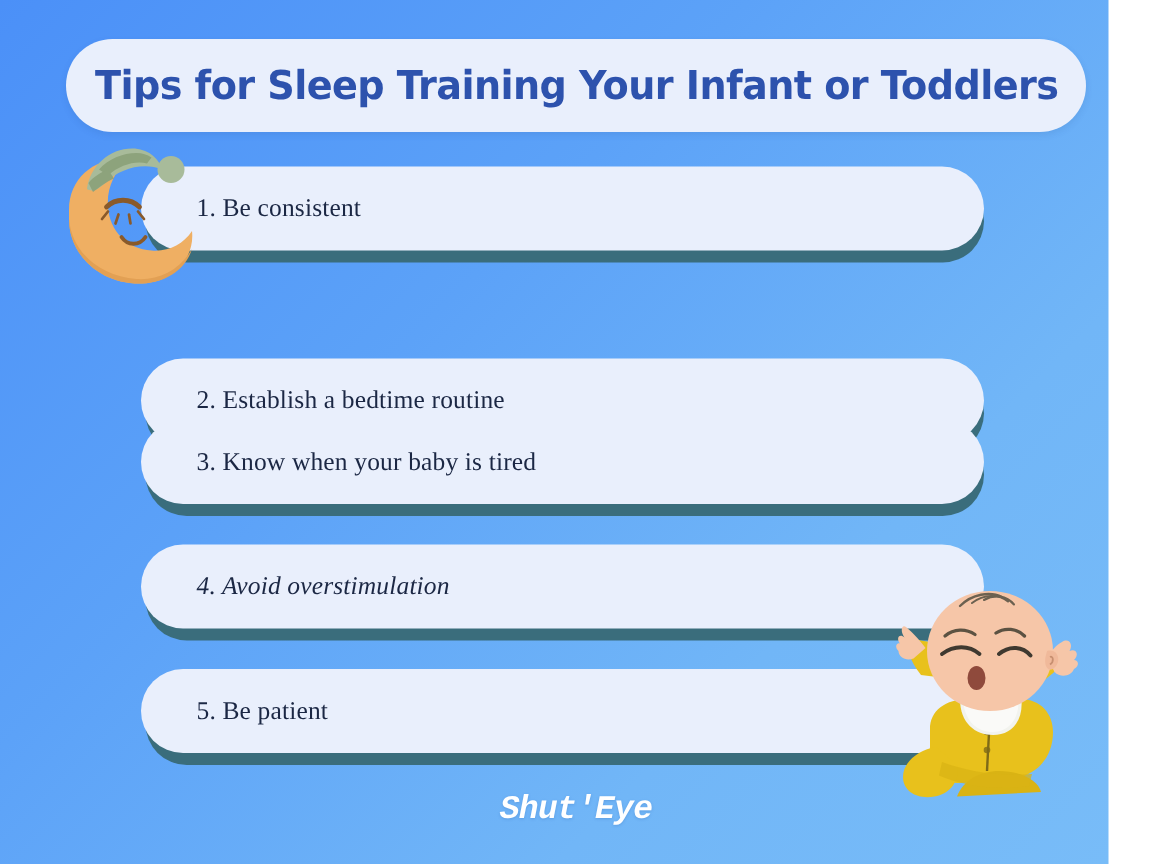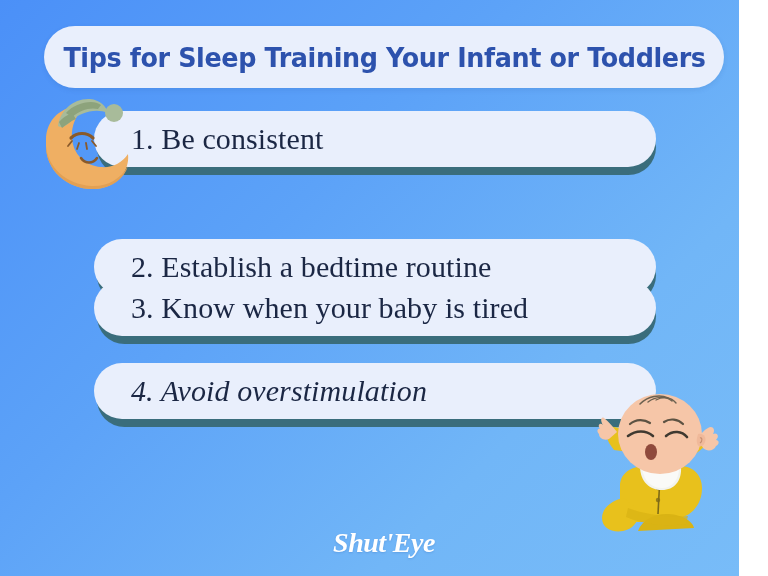--- a/index.html
+++ b/index.html
@@ -76,21 +76,21 @@
     height: 56px;
     background: #e9effc;
     border-radius: 28px;
     display: flex;
     align-items: center;
   }
   .tip-text {
     margin-left: 37px;
     color: #1b2744;
     font-family: "Liberation Serif", "DejaVu Serif", serif;
-    font-size: 30px;
+    font-size: 17px;
     letter-spacing: 0.1px;
     white-space: nowrap;
   }
 
   .tip-row.r0 { top: 111px; }
   .tip-row.r1 { top: 196px; margin-top: 43px; }
   .tip-row.r2 { top: 280px; }
   .tip-row.r3 { top: 363px; font-style: italic; }
   .tip-row.r4 { top: 446px; }
 
@@ -116,24 +116,24 @@
   .brand {
     position: absolute;
     left: 0;
     top: 527px;
     width: 768px;
     text-align: center;
   }
   .brand-text {
     display: inline-block;
     color: #ffffff;
-    font-family: Liberation Serif, serif;
+    font-family: Liberation Mono, monospace;
     font-style: italic;
     font-weight: bold;
-    font-size: 28px;
+    font-size: 22px;
     letter-spacing: -0.5px;
     text-shadow: 0 1px 2px rgba(40, 90, 170, 0.25);
   }
 </style>
 </head>
 <body>
 
 <div class="poster">
 
   <div class="title-banner">
@@ -163,20 +163,26 @@
       </div>
     </div>
 
     <div class="tip-row r3">
       <div class="shadow"></div>
       <div class="card">
         <span class="tip-text">4. Avoid overstimulation</span>
       </div>
     </div>
 
+    <div class="tip-row r4">
+      <div class="shadow"></div>
+      <div class="card">
+        <span class="tip-text">5. Be patient</span>
+      </div>
+    </div>
 
   </div>
 
   <svg class="moon-art" viewBox="0 0 108 100">
 
     <path d="M8 44
              C8 22 26 8 48 10
              C38 18 33 30 34 42
              C35 58 47 70 63 71
              C74 72 84 67 90 58

